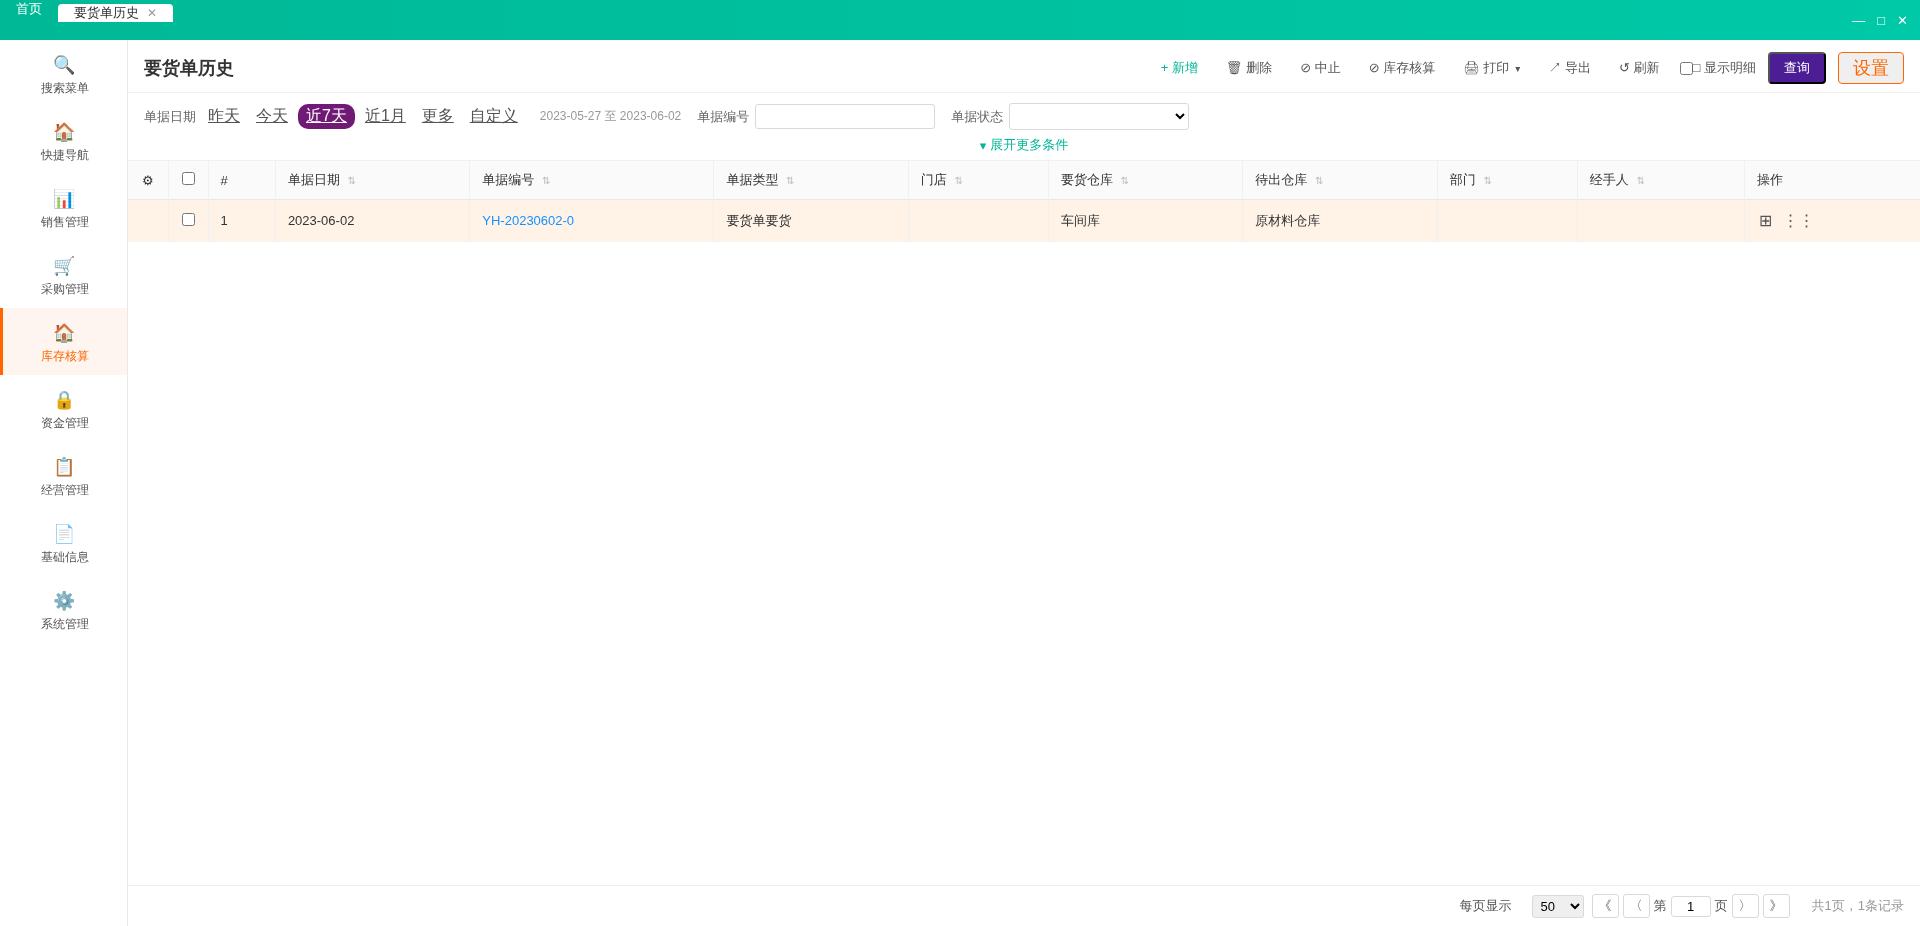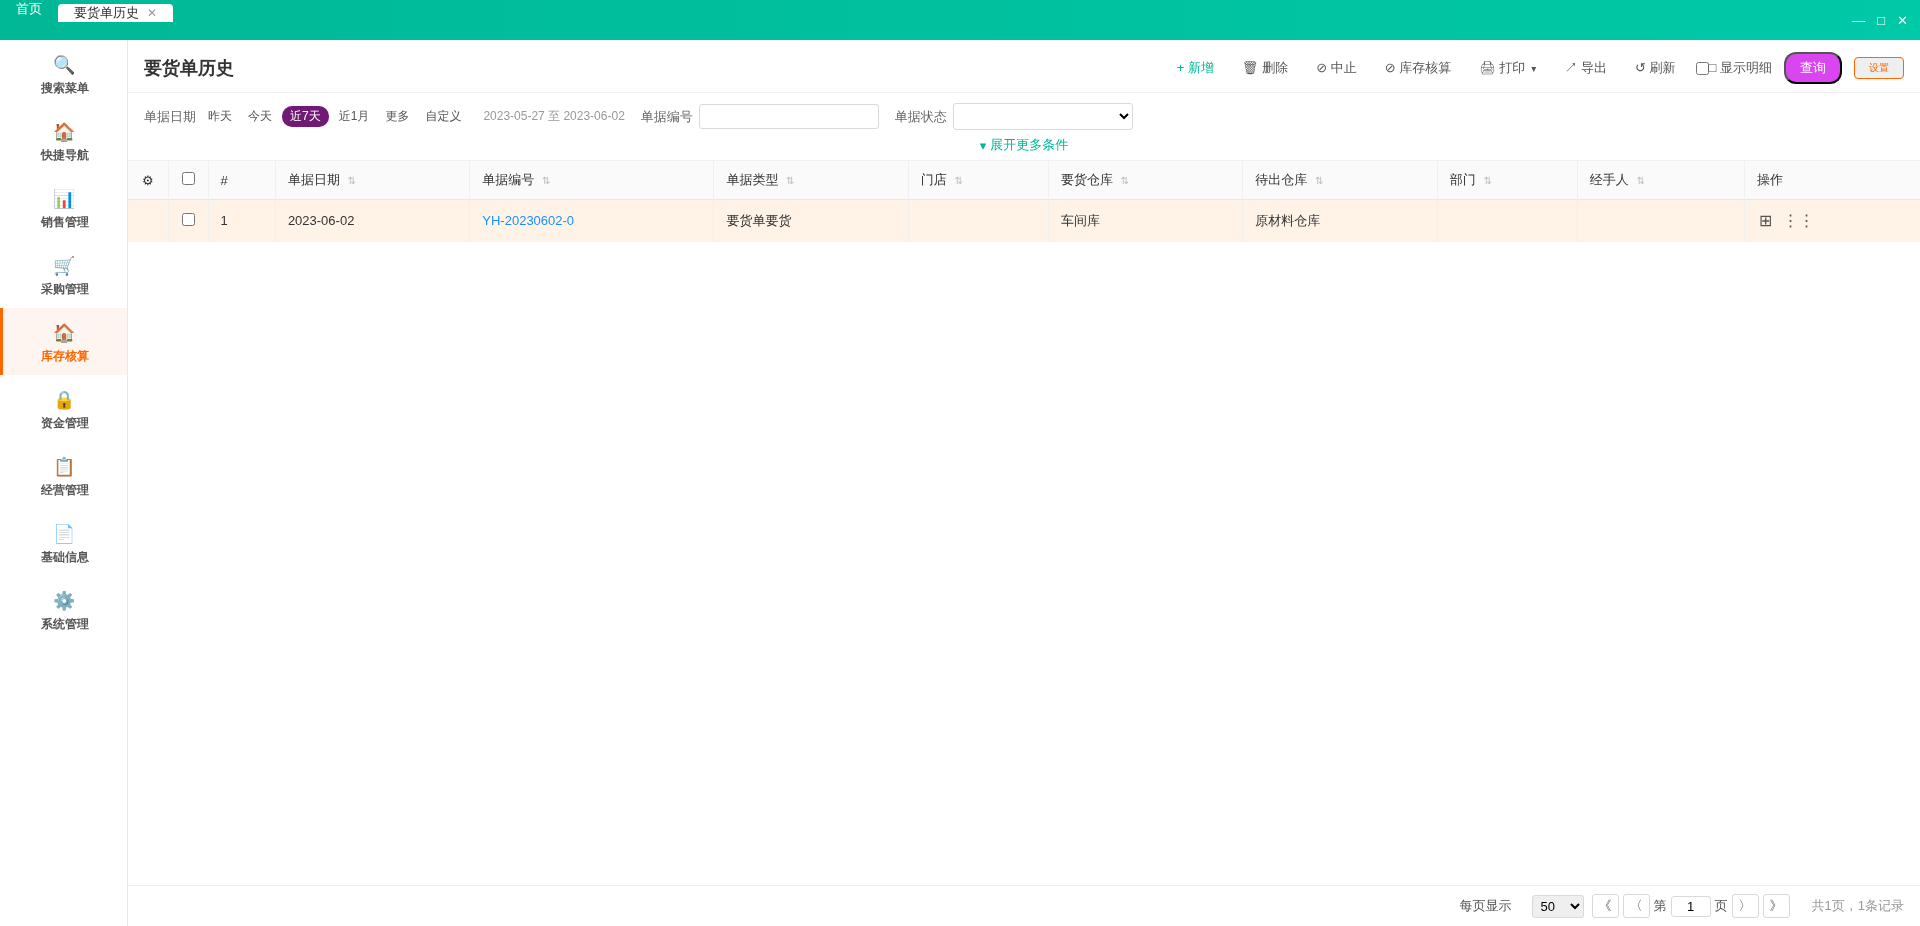--- a/index.html
+++ b/index.html
@@ -83,21 +83,20 @@
       border-left-color: #ff6600;
       color: #ff6600;
     }
     .sidebar-item .icon {
       font-size: 18px;
       margin-bottom: 4px;
     }
     .sidebar-item .label {
       font-size: 12px;
       text-align: center;
-      font-weight: bold;
     }
 
     
     .content-area {
       flex: 1;
       display: flex;
       flex-direction: column;
       overflow: hidden;
       background: #fff;
       margin: 0;
@@ -129,33 +128,33 @@
       cursor: pointer;
       color: #555;
       font-size: 13px;
       padding: 4px 8px;
       border-radius: 3px;
       white-space: nowrap;
     }
     .action-btn.add { color: #00b896; }
     .action-btn.del { color: #555; }
     .action-btn.primary-btn {
-      background: #d946ef;
+      background: #4c1d95;
       color: #fff;
-      border-radius: 12px;
+      border-radius: 4px;
       padding: 5px 14px;
       font-size: 13px;
       font-family: Liberation Mono, monospace;
     }
     .action-btn.secondary-btn {
       border: 1px solid #ff6600;
       color: #ff6600;
       border-radius: 4px;
       padding: 3px 14px;
-      font-size: 10px;
+      font-size: 18px;
     }
     .show-detail {
       display: flex;
       align-items: center;
       color: #555;
       cursor: pointer;
       font-size: 13px;
     }
 
     
@@ -182,22 +181,23 @@
     }
     .date-shortcuts {
       display: flex;
       align-items: center;
       gap: 4px;
     }
     .date-shortcut {
       padding: 2px 6px;
       cursor: pointer;
       color: #555;
-      font-size: 12px;
-      border-radius: 3px;
+      font-size: 16px;
+      border-radius: 3px;
+      text-decoration: underline;
     }
     .date-shortcut.active {
       background: #701a75;
       color: #fff;
       border-radius: 10px;
       padding: 2px 8px;
     }
     .date-range {
       color: #999;
       font-size: 12px;

